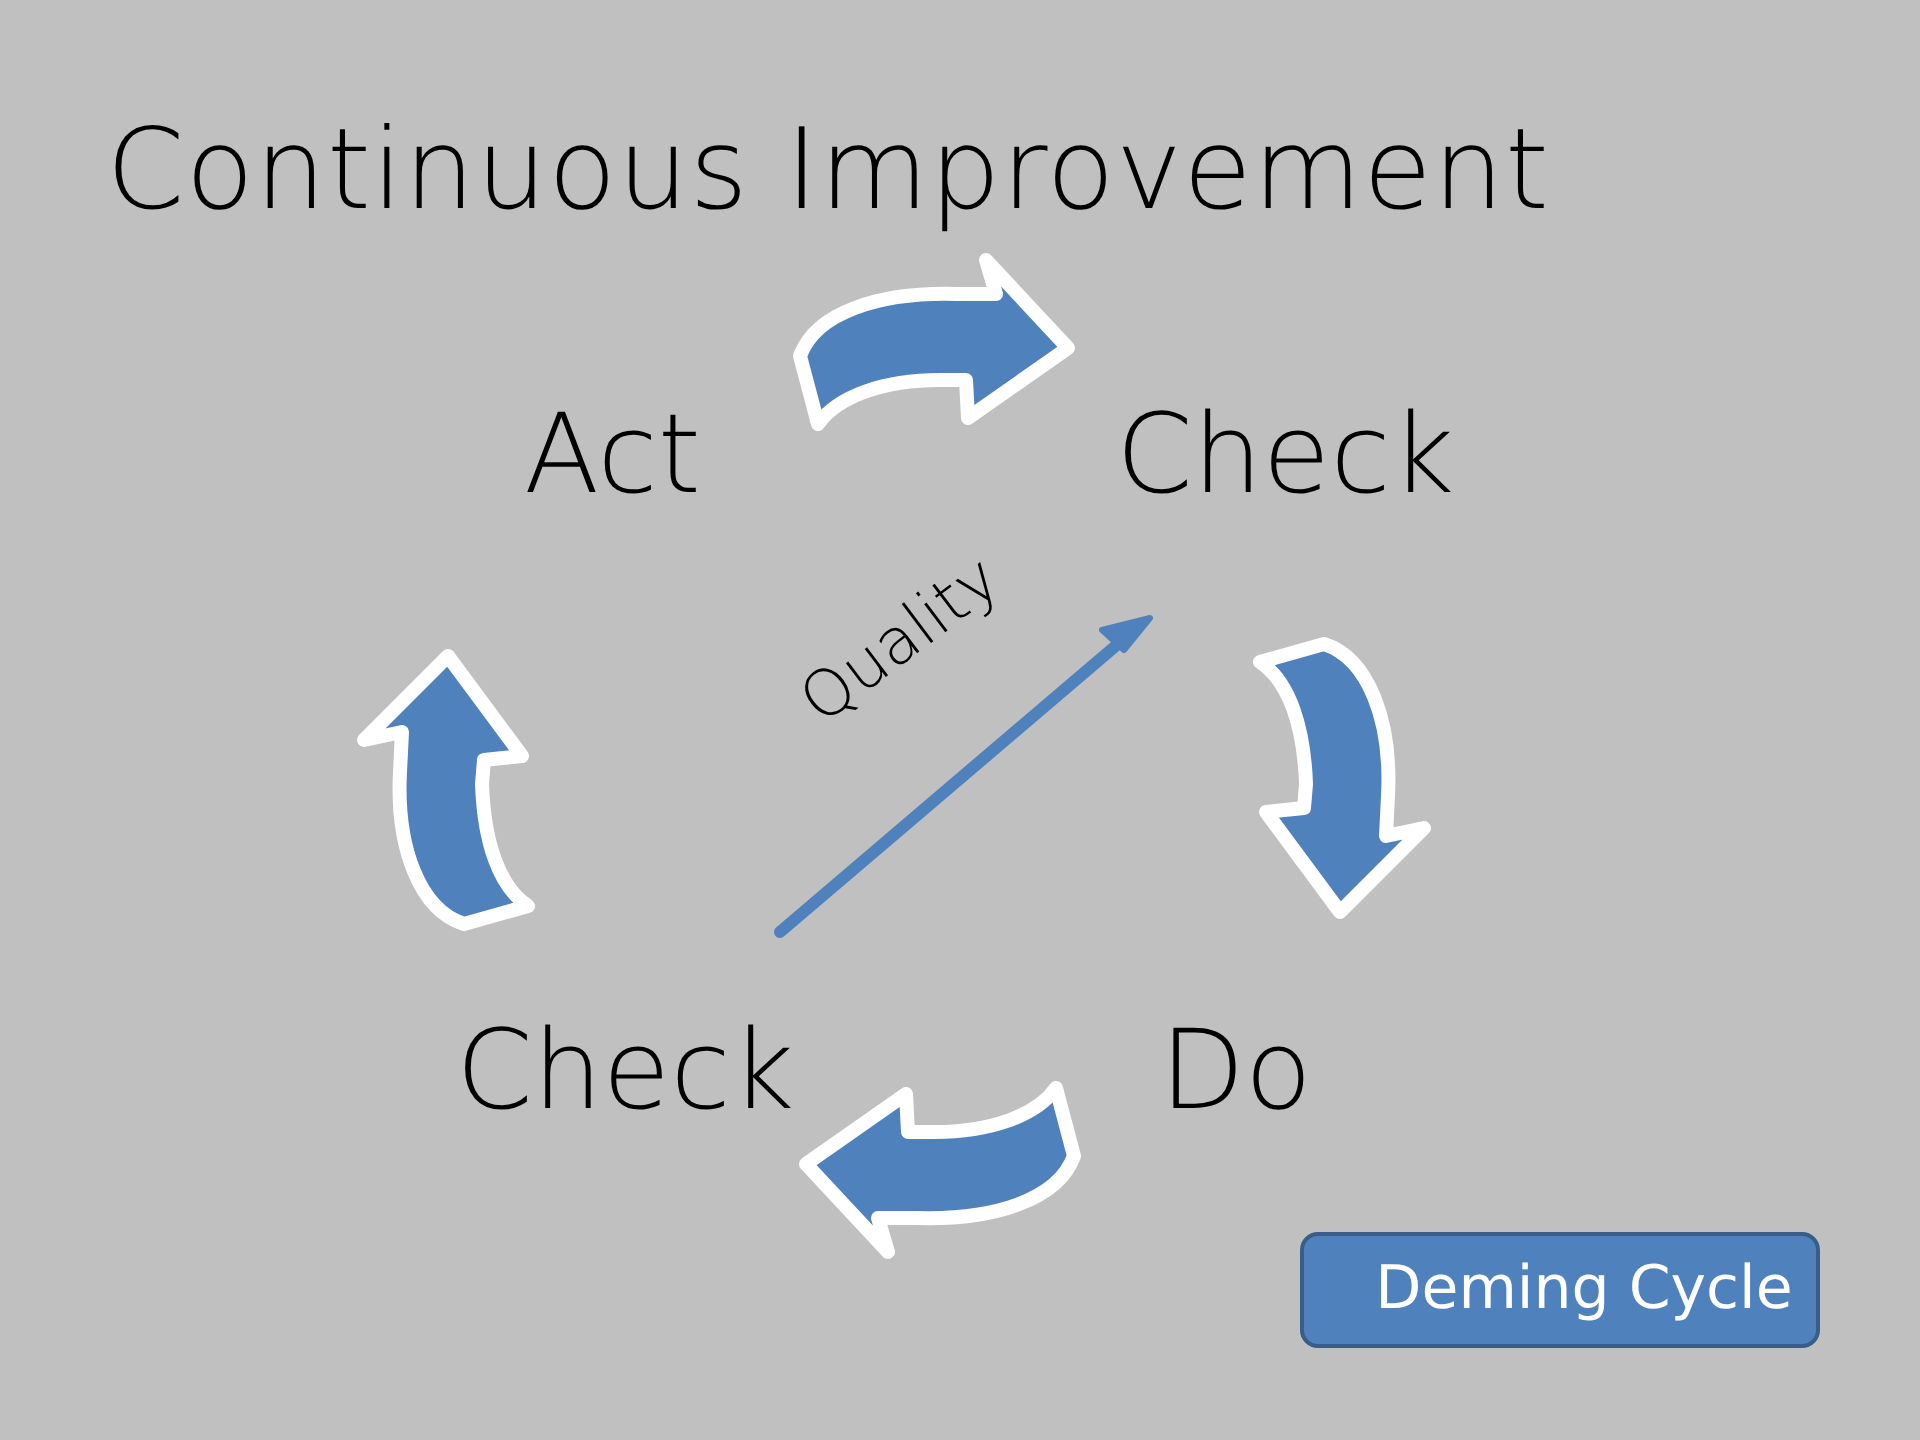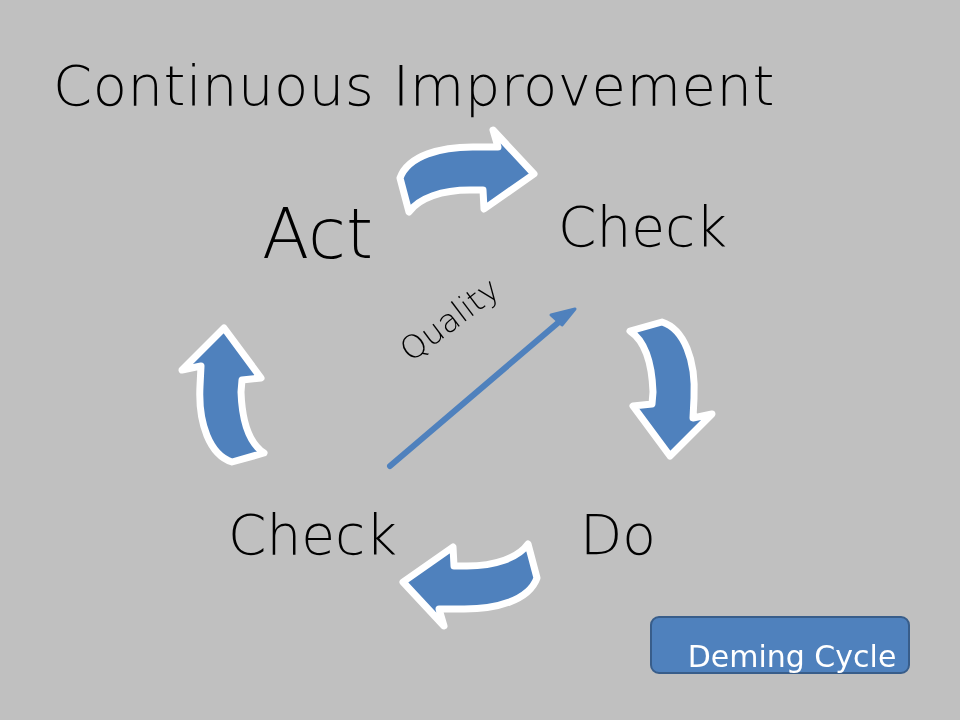--- a/index.html
+++ b/index.html
@@ -35,21 +35,21 @@
     -webkit-font-smoothing: antialiased;
   }
   #title {
     left: 0;
     top: 58px;
     width: 828px;
     text-align: center;
     font-size: 56px;
     letter-spacing: 0.5px;
   }
-  #label-act   { left: 262px; top: 200px; font-size: 69px; }
+  #label-act   { left: 262px; top: 200px; font-size: 55px; }
   #label-plan  { left: 558px; top: 200px; font-size: 55px; }
   #label-check { left: 228px; top: 508px; font-size: 55px; }
   #label-do    { left: 580px; top: 508px; font-size: 55px; }
 
   #label-quality {
     left: 404px;
     top: 338px;
     font-size: 32px;
     transform: rotate(-37deg);
     transform-origin: 0 50%;
@@ -59,21 +59,21 @@
     position: absolute;
     left: 650px;
     top: 616px;
     width: 260px;
     height: 58px;
     background: #4F81BD;
     border: 2px solid #385D8A;
     border-radius: 9px;
     box-sizing: border-box;
     display: flex;
-    align-items: flex-end;
+    align-items: center;
     justify-content: center;
     cursor: pointer;
     padding-left: 24px;
   }
   #deming-cycle-label {
     color: #ffffff;
     font-family: "DejaVu Sans", sans-serif;
     font-weight: 400;
     font-size: 30px;
     line-height: 1;

